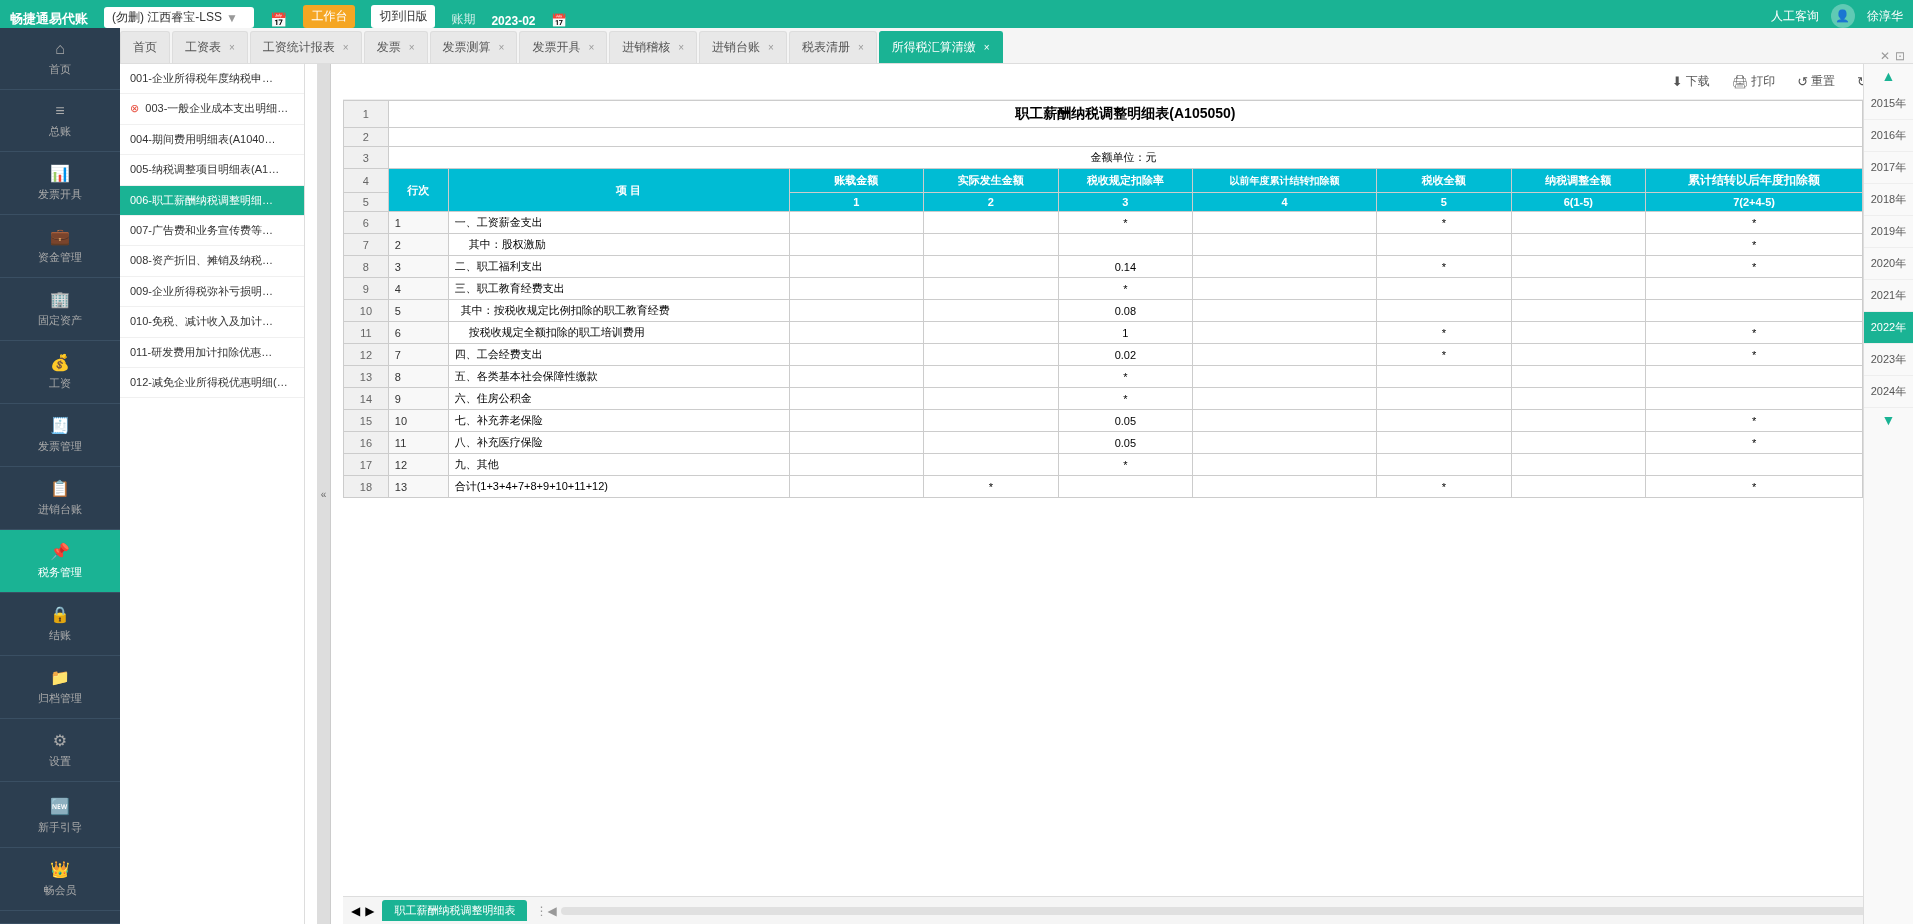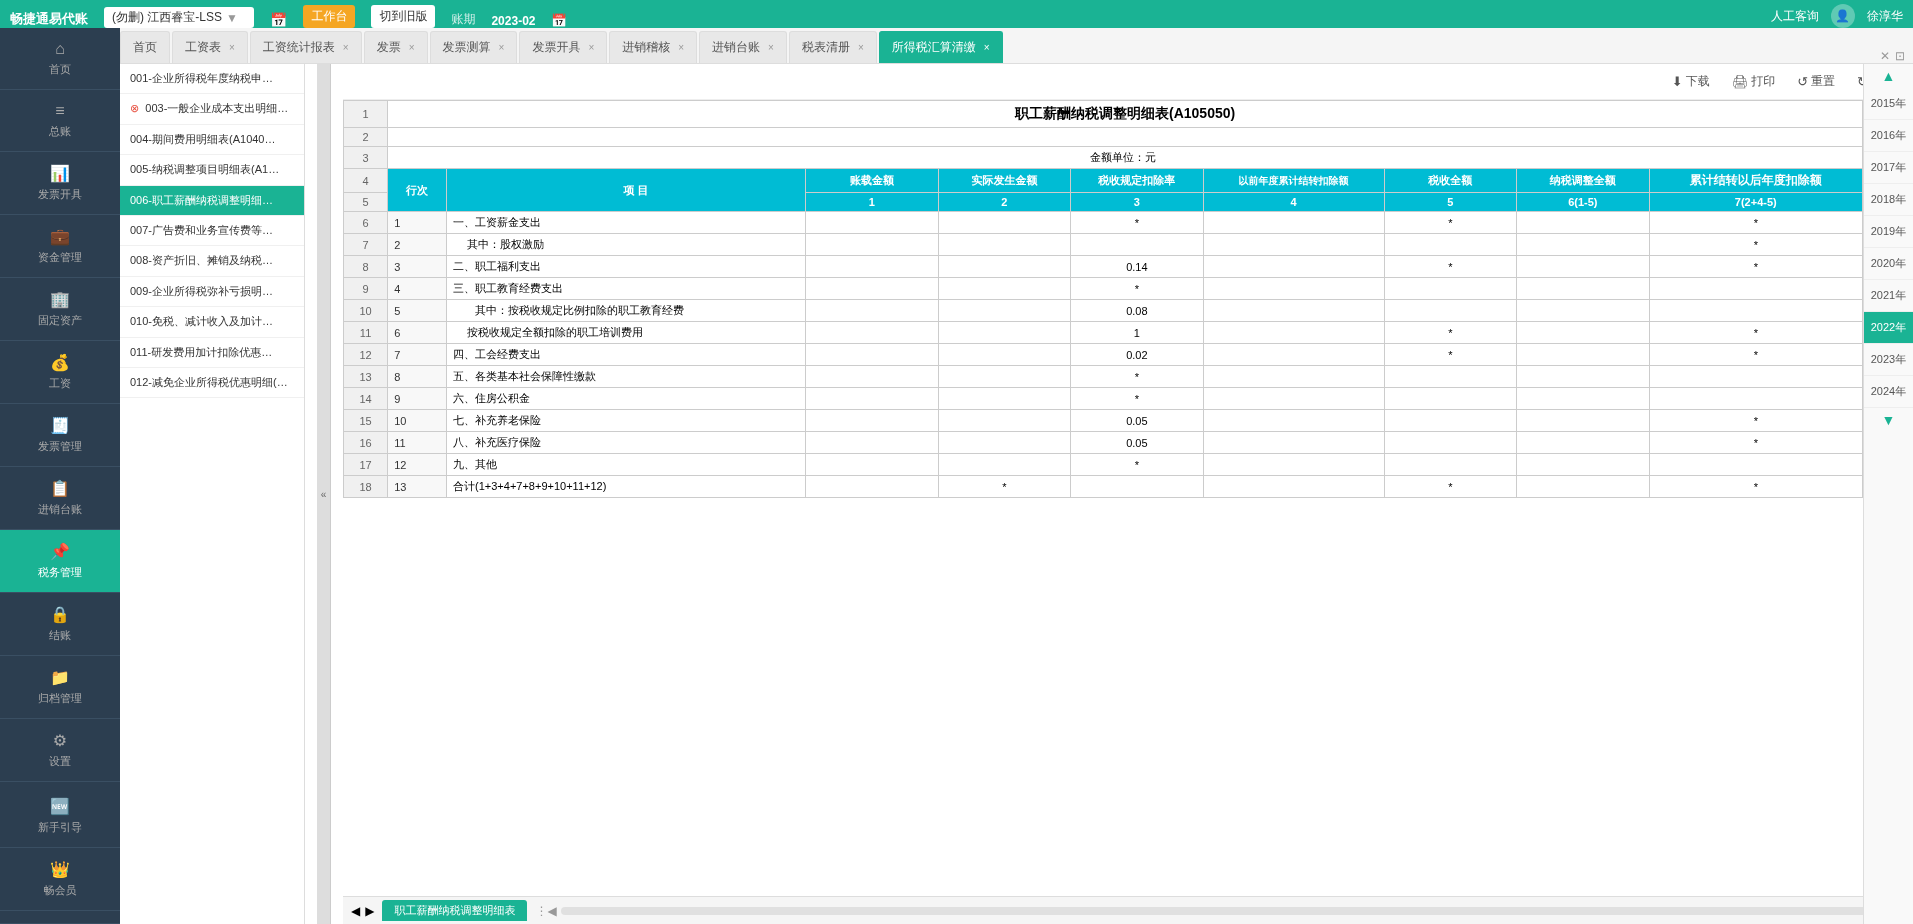--- a/index.html
+++ b/index.html
@@ -444,21 +444,21 @@
                 <td></td>
                 <td>*</td>
                 <td></td>
                 <td></td>
                 <td></td>
                 <td></td>
               </tr>
               <tr>
                 <td class="row-num">10</td>
                 <td class="col-a">5</td>
-                <td class="col-b" style="padding-left:28px;margin-top:20px;">其中：按税收规定比例扣除的职工教育经费</td>
+                <td class="col-b" style="padding-left:12px;margin-top:20px;">其中：按税收规定比例扣除的职工教育经费</td>
                 <td></td>
                 <td></td>
                 <td>0.08</td>
                 <td></td>
                 <td></td>
                 <td></td>
                 <td></td>
               </tr>
               <tr>
                 <td class="row-num">11</td>

